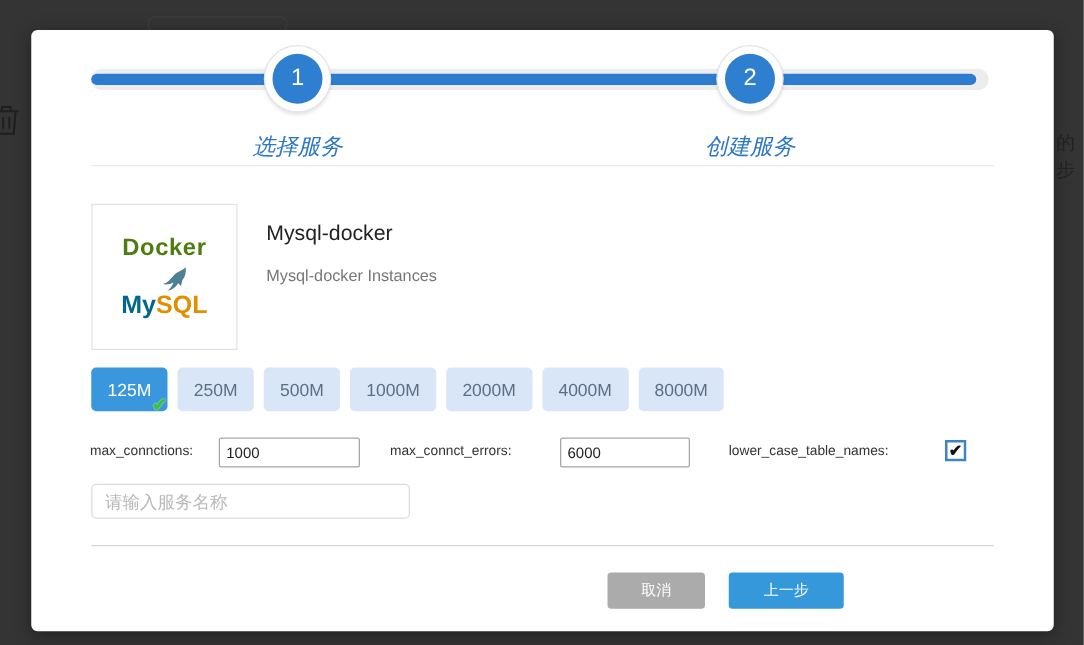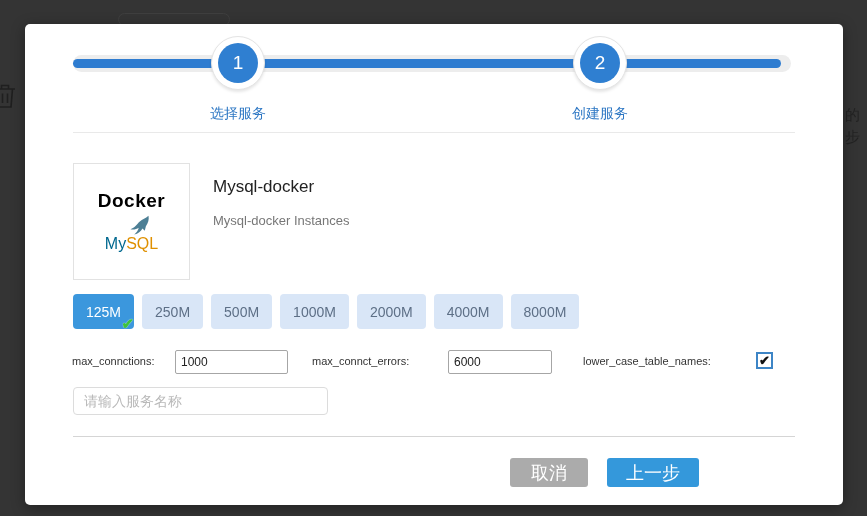--- a/index.html
+++ b/index.html
@@ -53,42 +53,42 @@
   .step-circle-inner {
     width: 40px; height: 40px; border-radius: 50%;
     background: #2f7fd1; color: #fff;
     font-size: 19px;
     display: flex; align-items: center; justify-content: center;
   }
   .step1 { left: 186px; }
   .step2 { left: 548px; }
   .step-label {
     position: absolute; top: 81px; width: 140px;
-    text-align: center; color: #2d77c4; font-size: 14px;
+    text-align: center; color: #2d77c4; font-size: 18px; font-style: italic;
   }
   .step-label.l1 { left: 143px; }
   .step-label.l2 { left: 505px; text-align: center; }
   .divider-top {
     position: absolute; left: 48px; top: 108px; width: 722px;
     border-top: 1px solid #e9e9e9;
   }
 
   
   .logo-box {
     position: absolute; left: 48px; top: 139px;
     width: 117px; height: 117px;
     border: 1px solid #e2e2e2;
     display: flex; flex-direction: column;
     align-items: center; justify-content: center;
   }
   .docker-word {
-    font-size: 19px; font-weight: bold; color: #000000; letter-spacing: 0.5px;
+    font-size: 19px; font-weight: bold; color: #4d7c0f; letter-spacing: 0.5px;
   }
   .dolphin { width: 30px; height: 23px; margin: 2px 0 0 18px; }
-  .mysql-word { font-size: 16px; font-weight: normal; margin-top: -2px; }
+  .mysql-word { font-size: 20px; font-weight: bold; margin-top: -2px; }
   .mysql-my { color: #00688f; }
   .mysql-sql { color: #df9000; }
   .svc-title {
     position: absolute; left: 188px; top: 153px;
     font-size: 17px; font-weight: normal; color: #222;
   }
   .svc-subtitle {
     position: absolute; left: 188px; top: 189px;
     font-size: 13px; color: #777;
   }
@@ -144,23 +144,22 @@
   .name-input::placeholder { color: #b9b9b9; }
 
   
   .divider-bottom {
     position: absolute; left: 48px; top: 412px; width: 722px;
     border-top: 1px solid #d5d5d5;
   }
   .foot-btn {
     position: absolute; top: 434px; height: 29px;
     border: none; border-radius: 3px;
-    color: #fff; font-size: 18px; cursor: pointer;
+    color: #fff; font-size: 12px; cursor: pointer;
     font-family: Liberation Serif, serif;
-    margin-left: 24px;
   }
   .btn-cancel { left: 461px; width: 78px; background: #ababab; }
   .btn-prev   { left: 558px; width: 92px; background: #3498db; }
   .btn-create { left: 672px; width: 80px; background: #3498db; }
 </style>
 </head>
 <body>
 
 <div class="ghost-button"></div>
 <div class="bg-trash">

